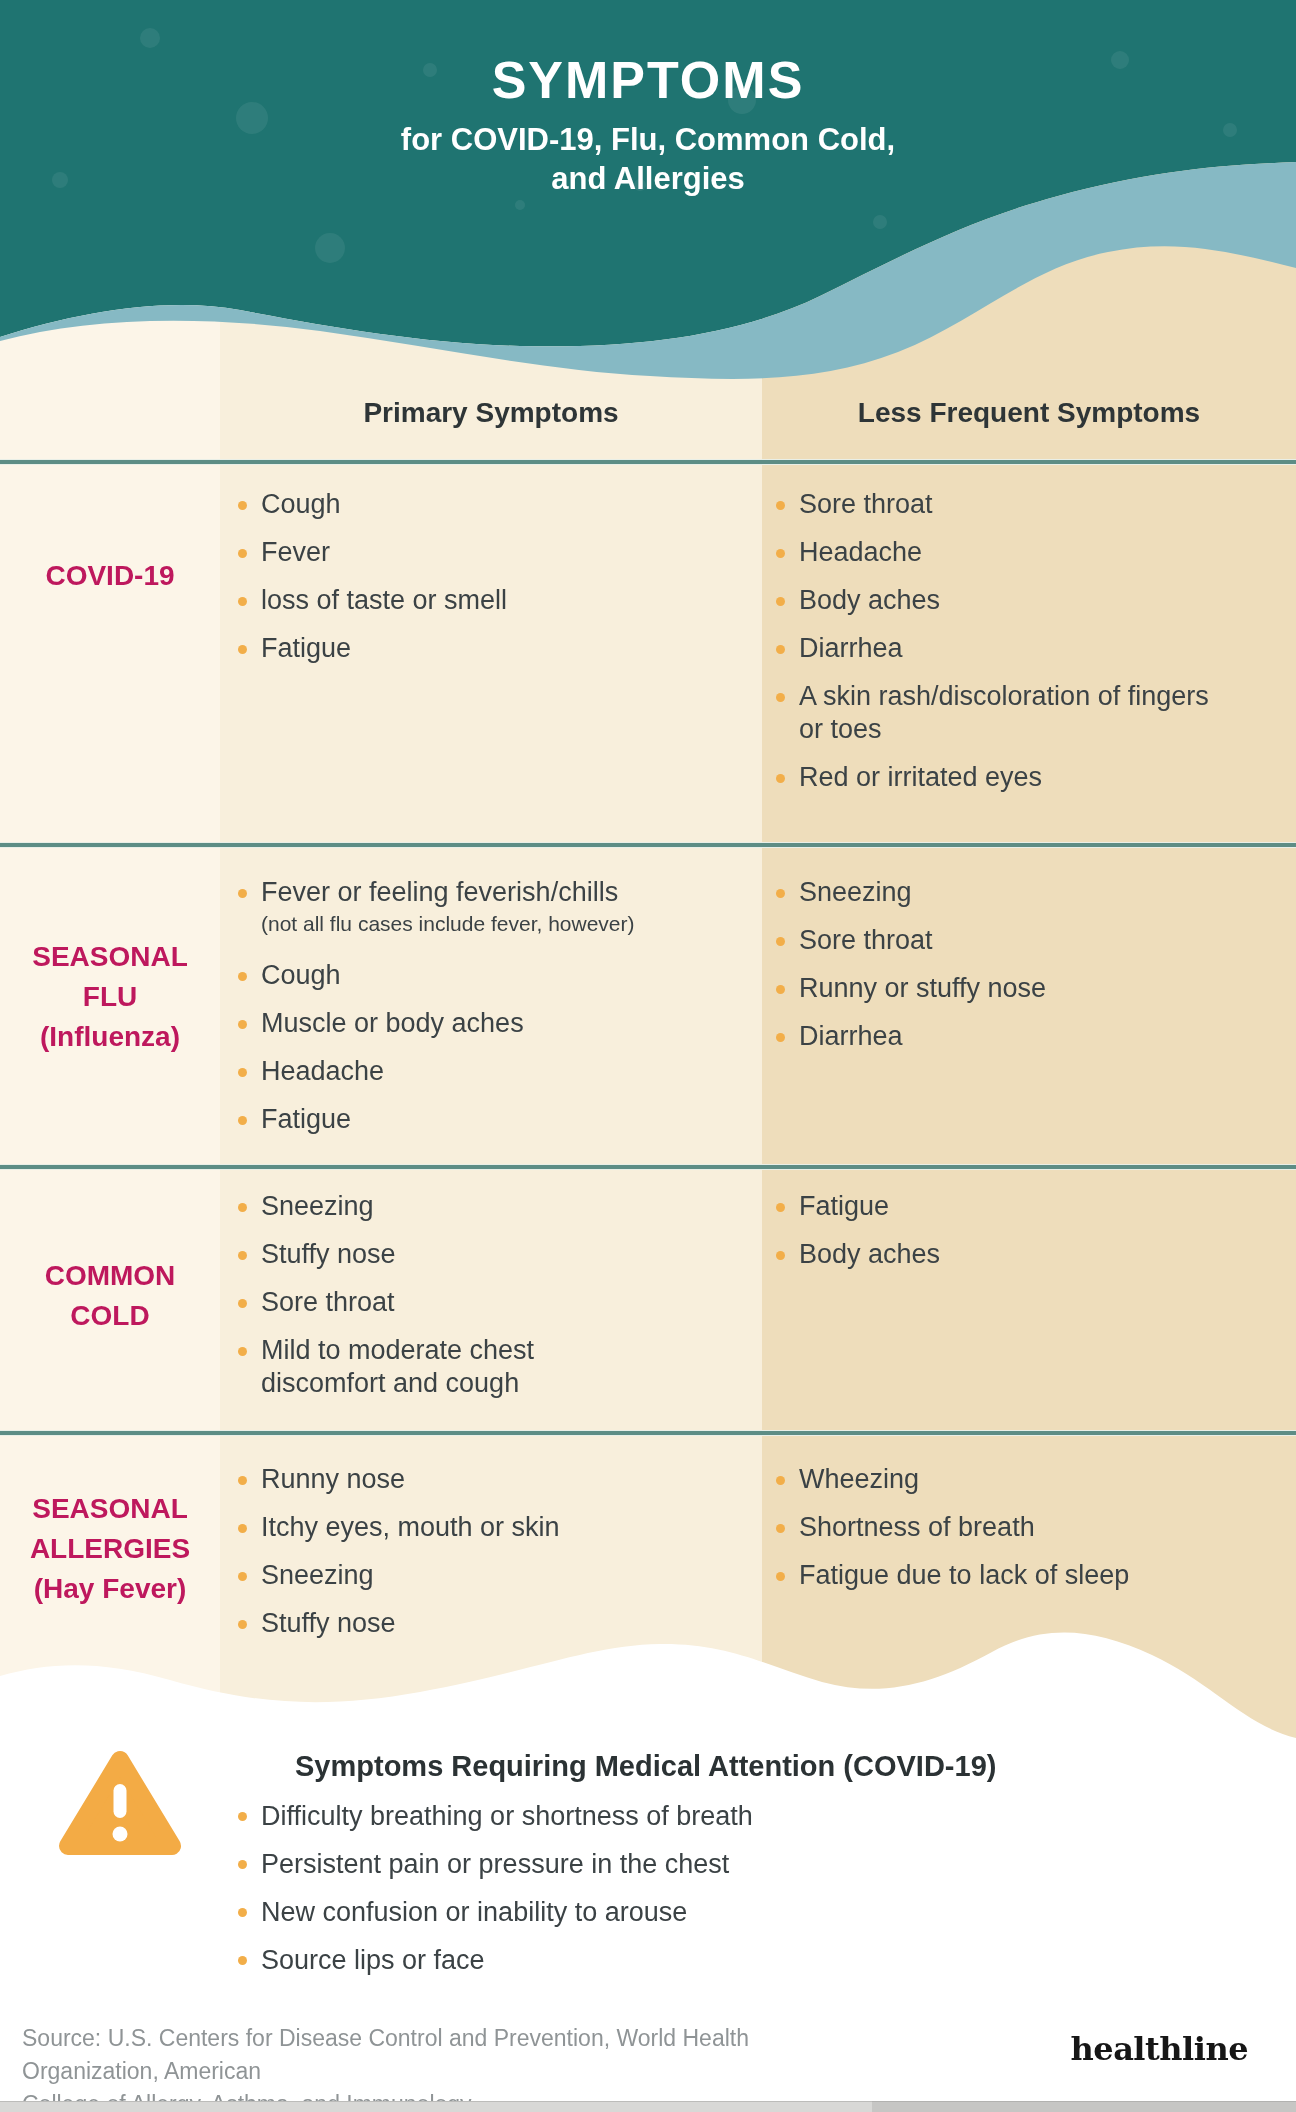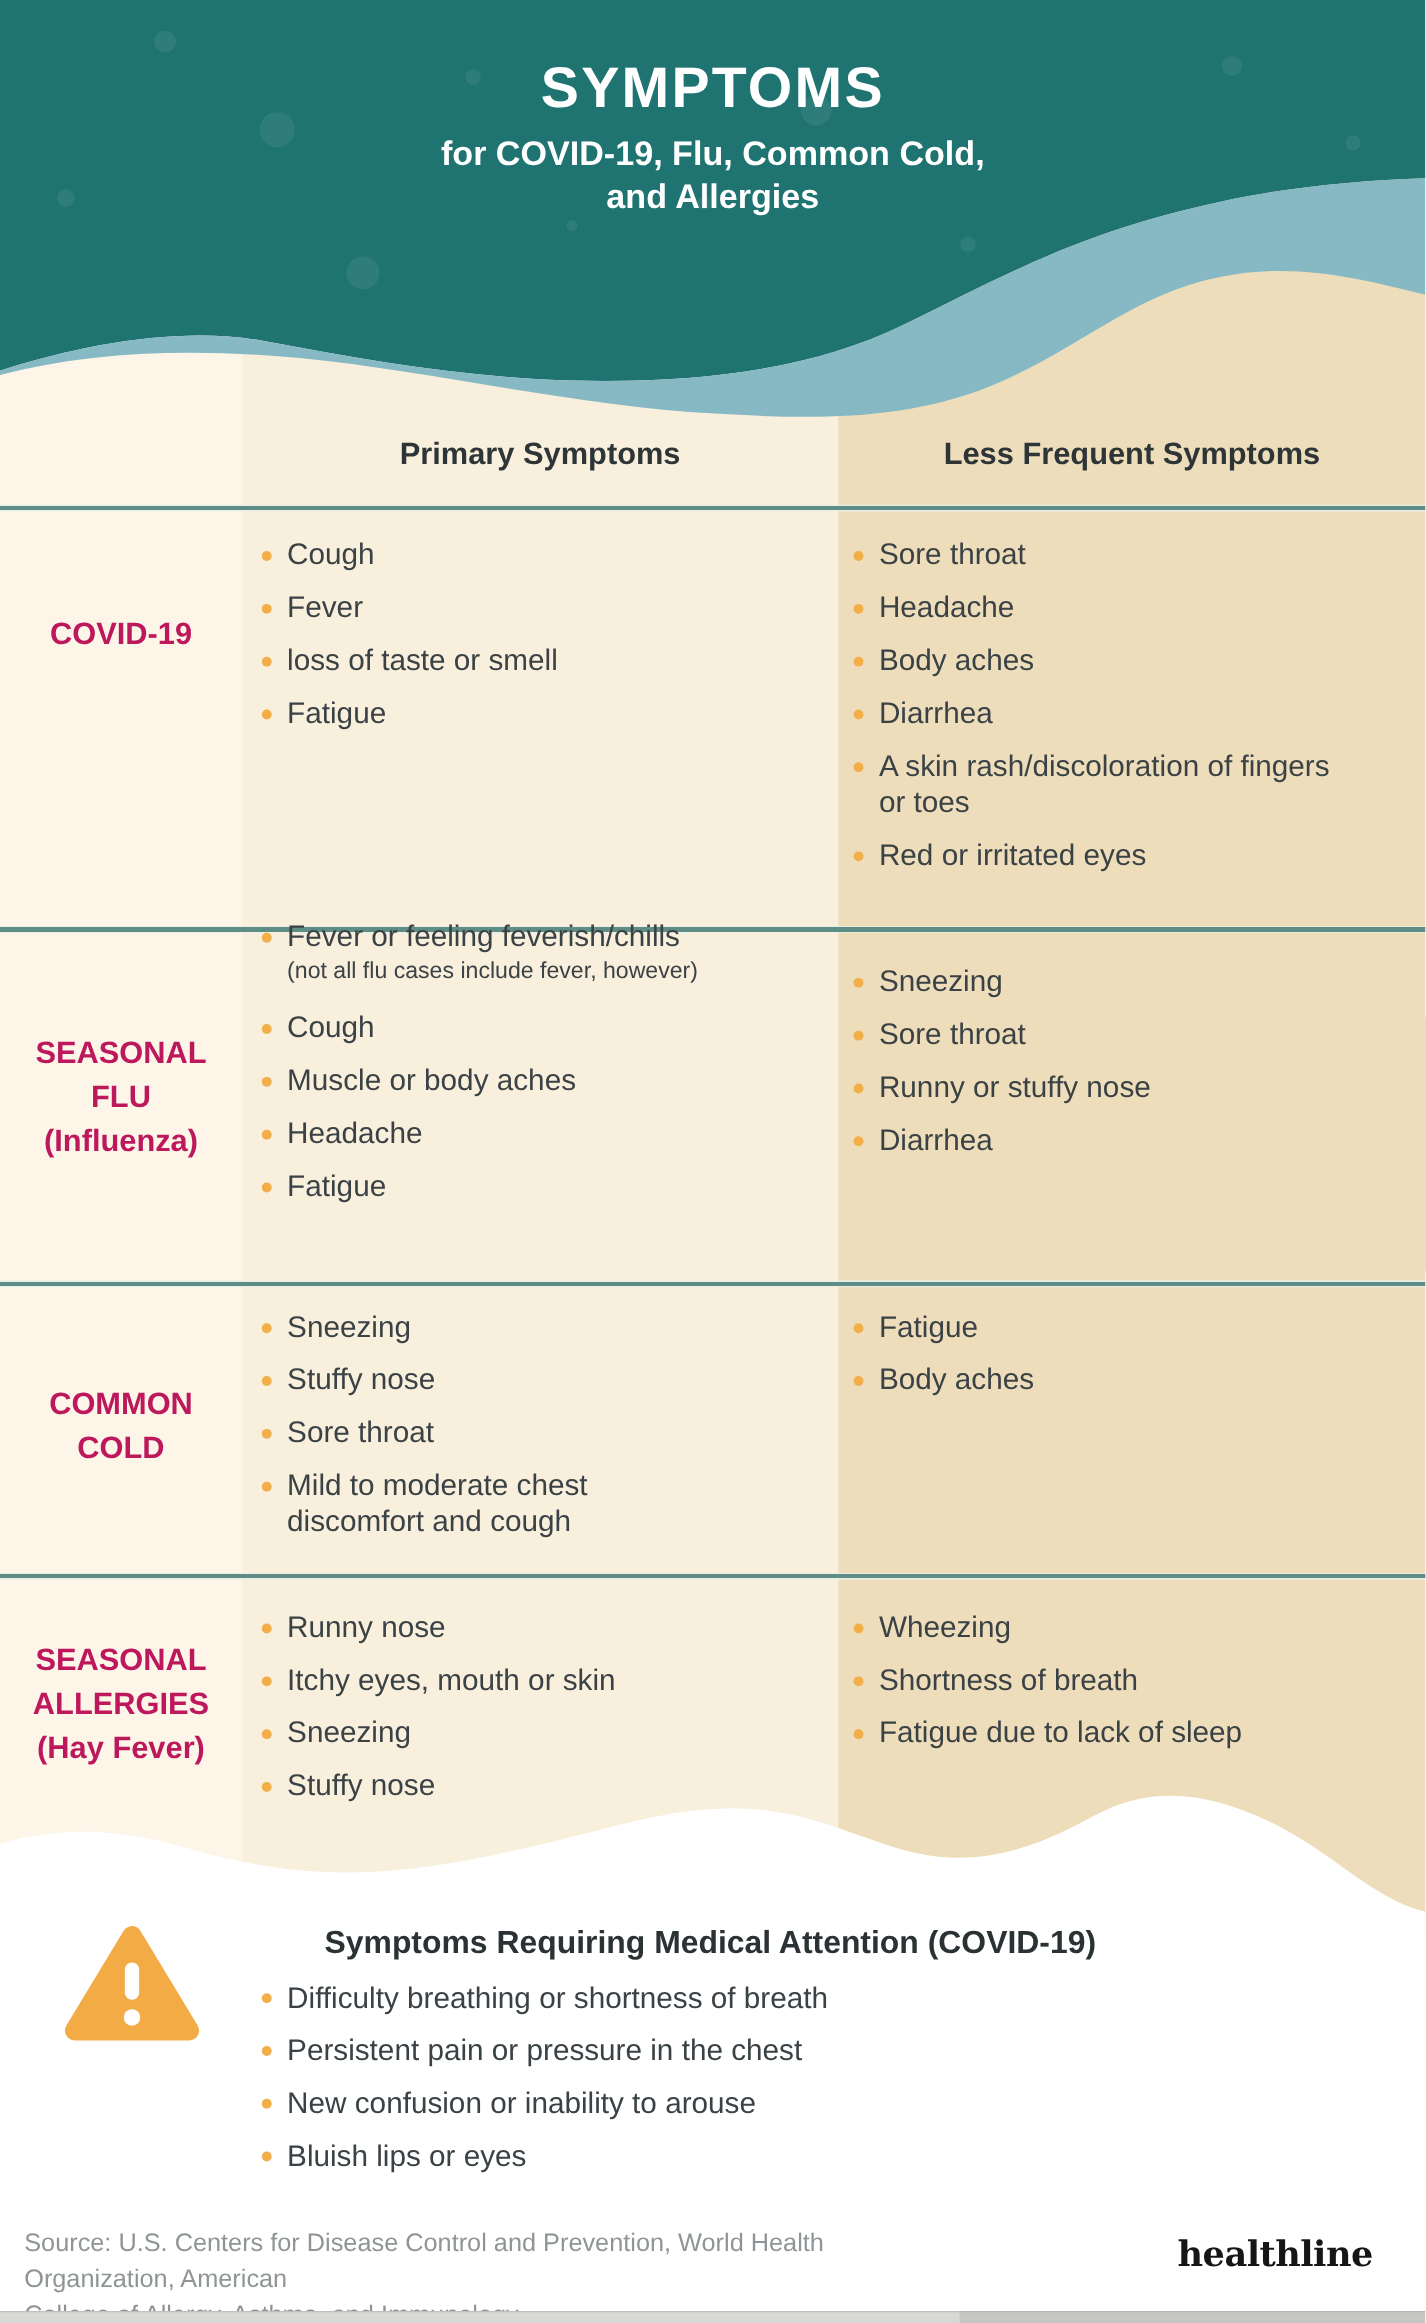--- a/index.html
+++ b/index.html
@@ -151,21 +151,21 @@
       </li>
       <li>
         <span class="bullet"></span>
         <div>A skin rash/discoloration of fingers or toes</div>
       </li>
       <li>
         <span class="bullet"></span>
         <div>Red or irritated eyes</div>
       </li>
     </ul>
-  <ul class="symptoms col2-list" style="top:835px">
+  <ul class="symptoms col2-list" style="top:876px">
       <li>
         <span class="bullet"></span>
         <div>Fever or feeling feverish/chills<div class="note">(not all flu cases include fever, however)</div></div>
       </li>
       <li>
         <span class="bullet"></span>
         <div>Cough</div>
       </li>
       <li>
         <span class="bullet"></span>
@@ -277,21 +277,21 @@
       <li>
         <span class="bullet"></span>
         <div>Persistent pain or pressure in the chest</div>
       </li>
       <li>
         <span class="bullet"></span>
         <div>New confusion or inability to arouse</div>
       </li>
       <li>
         <span class="bullet"></span>
-        <div>Bluish lips or eyes</div>
+        <div>Source lips or face</div>
       </li>
     </ul>
 
   <div class="source">
     <div>Source: U.S. Centers for Disease Control and Prevention, World Health Organization, American</div>
     <div>College of Allergy, Asthma, and Immunology</div>
   </div>
   <div class="brand">healthline</div>
 
   <div class="bar left"></div>

